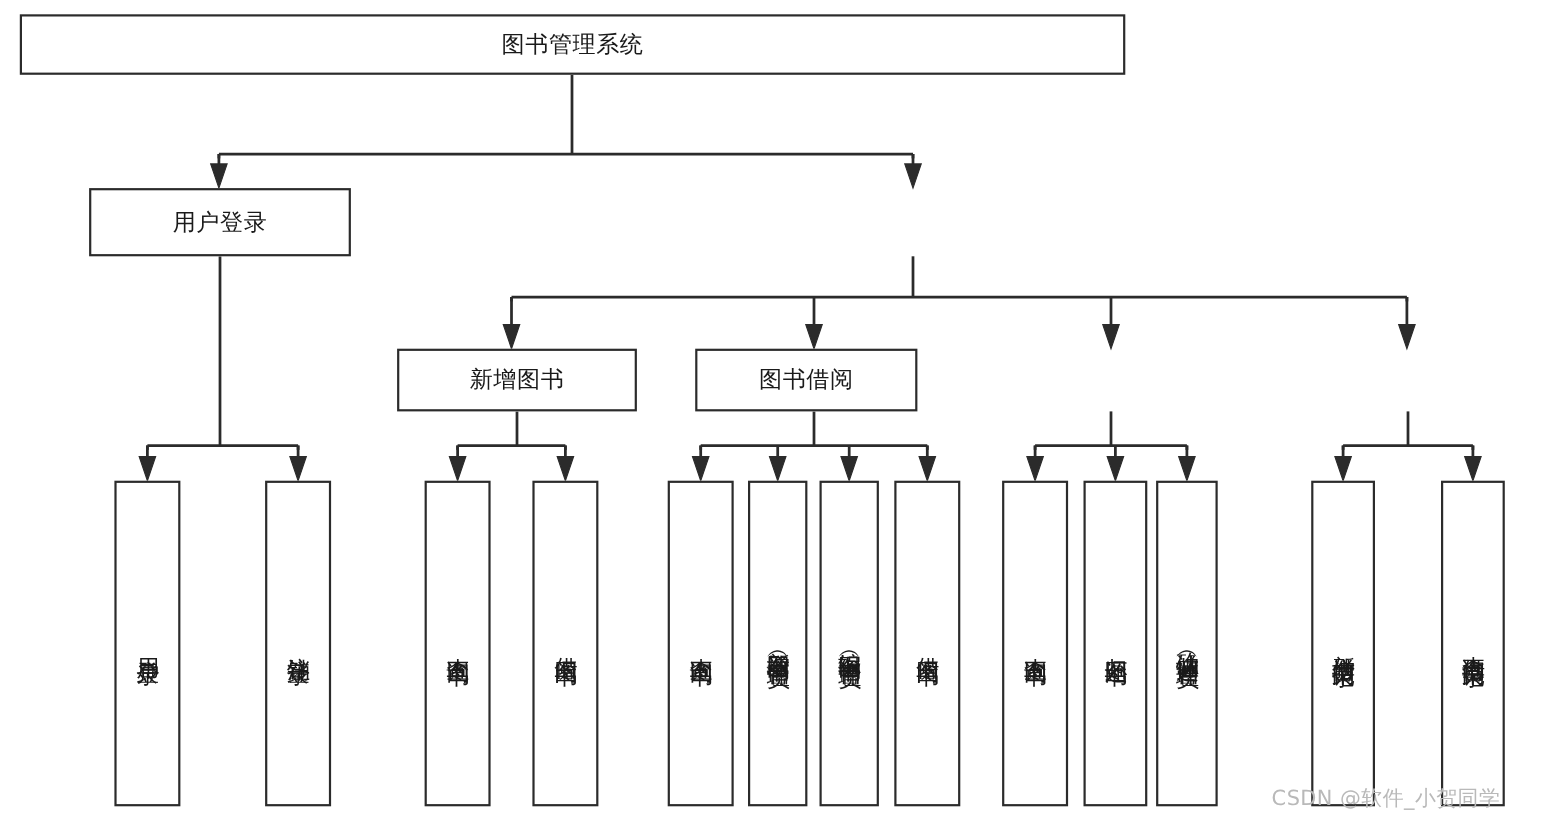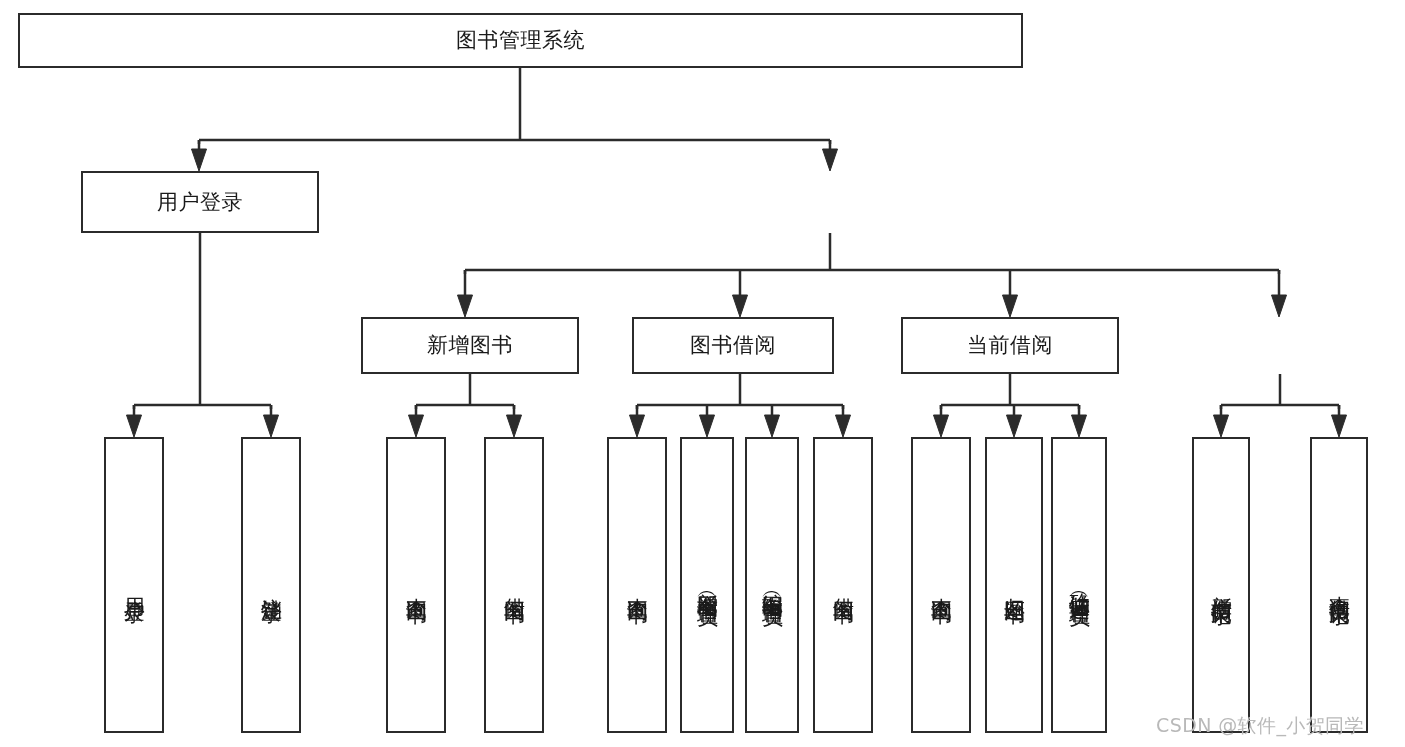--- a/index.html
+++ b/index.html
@@ -144,23 +144,20 @@
   <div class="node horiz" style="left: 81px; top: 171px; width: 238px; height: 62px;">
     <span class="label">用户登录</span>
   </div>
 
   <div class="node horiz" style="left: 361px; top: 317px; width: 218px; height: 57px;">
     <span class="label">新增图书</span>
   </div>
   <div class="node horiz" style="left: 632px; top: 317px; width: 202px; height: 57px;">
     <span class="label">图书借阅</span>
   </div>
-  <div class="node horiz" style="left: 901px; top: 317px; width: 218px; height: 57px;">
-    <span class="label">当前借阅</span>
-  </div>
 
   <div class="node vert" style="left: 104px; top: 437px; width: 60px; height: 296px;">
     <span class="label">用户登录</span>
   </div>
   <div class="node vert" style="left: 241px; top: 437px; width: 60px; height: 296px;">
     <span class="label">注销登录</span>
   </div>
   <div class="node vert" style="left: 386px; top: 437px; width: 60px; height: 296px;">
     <span class="label">查询图书</span>
   </div>

